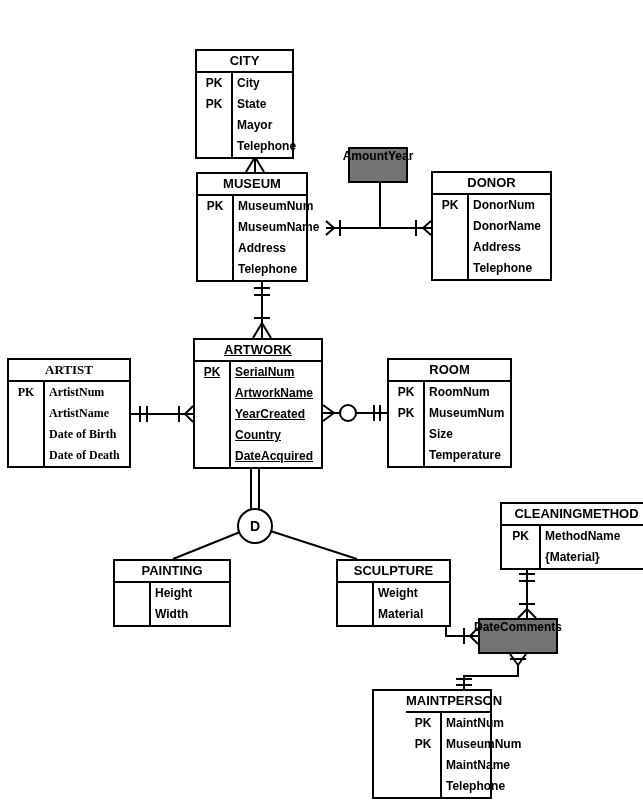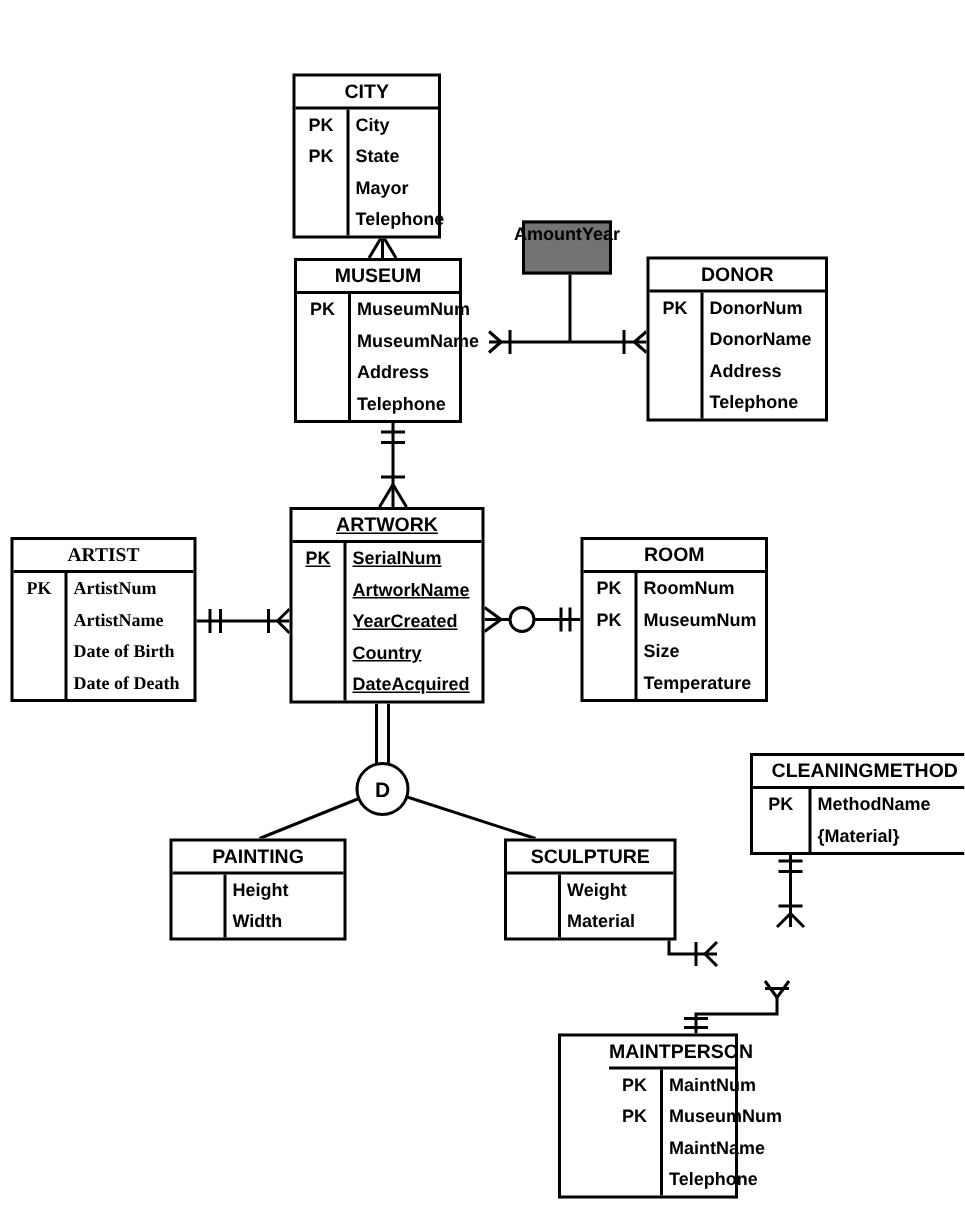--- a/index.html
+++ b/index.html
@@ -310,20 +310,24 @@
         <div class="cell"></div>
         <div class="cell"></div>
       </div>
       <div class="attr-col">
         <div class="cell">Weight</div>
         <div class="cell">Material</div>
       </div>
     </div>
   </div>
 
+  <div class="note-box" style="left:478px; top:618px; width:80px; height:36px;">
+    <div class="note-line">Date</div>
+    <div class="note-line">Comments</div>
+  </div>
 
   <div class="entity" style="left:372px; top:689px; width:120px;padding-left:32px;">
     <div class="entity-title">MAINTPERSON</div>
     <div class="entity-body">
       <div class="pk-col">
         <div class="cell">PK</div>
         <div class="cell">PK</div>
         <div class="cell"></div>
         <div class="cell"></div>
       </div>

